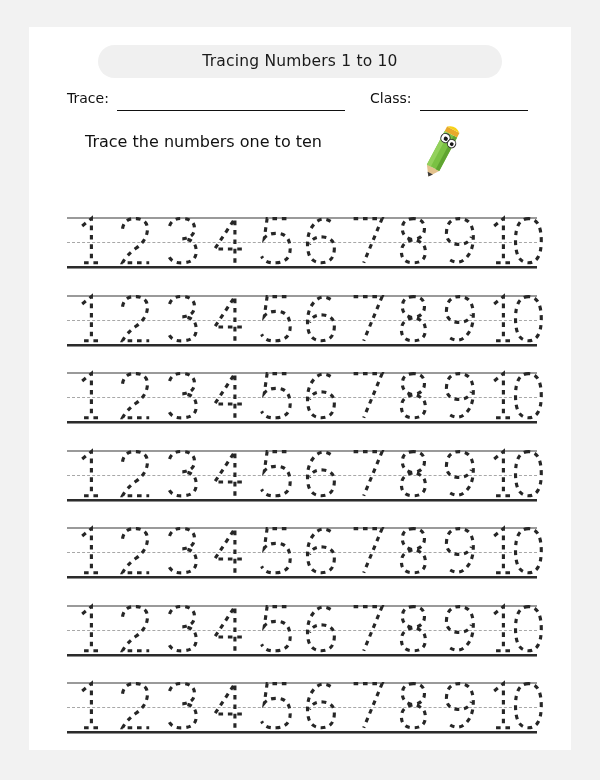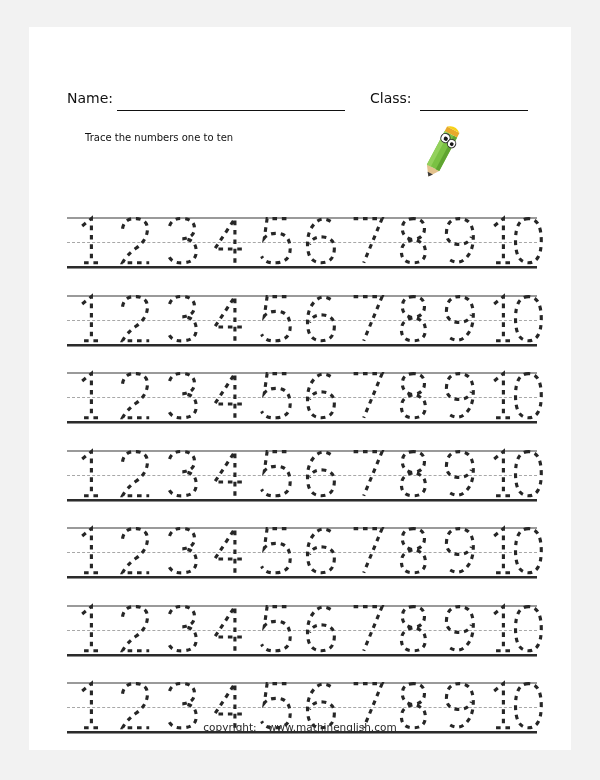--- a/index.html
+++ b/index.html
@@ -76,21 +76,21 @@
   #name-field .field-rule { left: 50px; width: 228px; }
   #class-field .field-label { top: 1px; text-align: right; }
   #class-field .field-rule { left: 50px; width: 108px; }
 
   
   #instruction {
     position: absolute;
     left: 56px;
     top: 105px;
     font-family: "DejaVu Sans", sans-serif;
-    font-size: 10px;
+    font-size: 16px;
     color: #111111;
     text-align: center;
   }
 
   
   #pencil-icon {
     position: absolute;
     left: 385px;
     top: 93px;
     width: 56px;
@@ -170,23 +170,26 @@
     font-size: 10.5px;
     color: #2a2a2a;
   }
   #footer .cr-label { margin-right: 8px; }
 </style>
 </head>
 <body>
 
 <div id="sheet">
 
+  <div id="title-pill">
+    <div id="title-text">Tracing Numbers 1 to 10</div>
+  </div>
 
   <div class="field-row" id="name-field">
-    <span class="field-label">Name:</span>
+    <span class="field-label">Trace:</span>
     <span class="field-rule"></span>
   </div>
 
   <div class="field-row" id="class-field">
     <span class="field-label">Class:</span>
     <span class="field-rule"></span>
   </div>
 
   <div id="instruction">Trace the numbers one to ten</div>
 
@@ -495,18 +498,14 @@
           </g>
           <g>
             <path class="digit-stroke" d="M10 13 L20 5 L20 53" transform="translate(418,0) scale(0.92)"></path>
             <path class="digit-stroke" d="M12 53 L29 53" transform="translate(418,0) scale(0.92)"></path>
             <path class="digit-stroke" d="M20 5 q-14 0 -14 24 q0 24 14 24 q14 0 14 -24 q0 -24 -14 -24 z" transform="translate(443,0) scale(0.92)"></path>
           </g>
         </svg>
       </div>
     </div>
 
-  <div id="footer">
-    <span class="cr-label">copyright:</span>
-    <span>www.mathinenglish.com</span>
-  </div>
 
 </div>
 
 </body></html>

